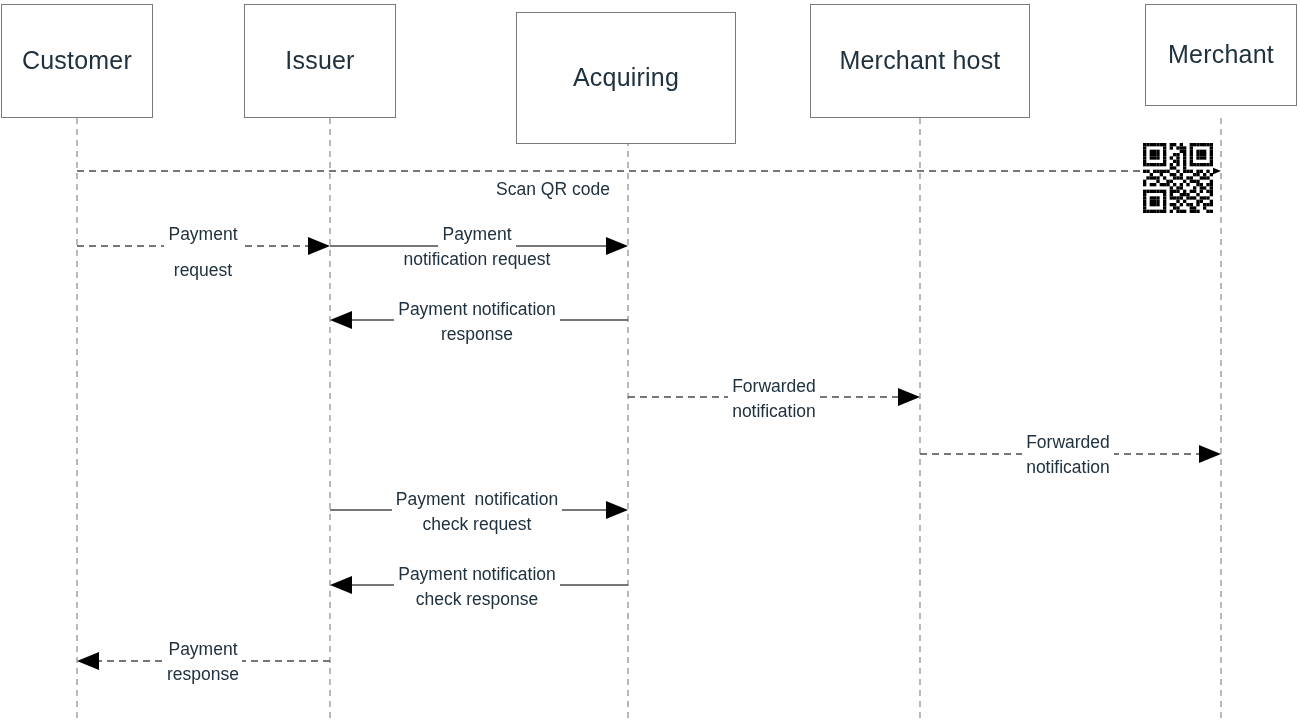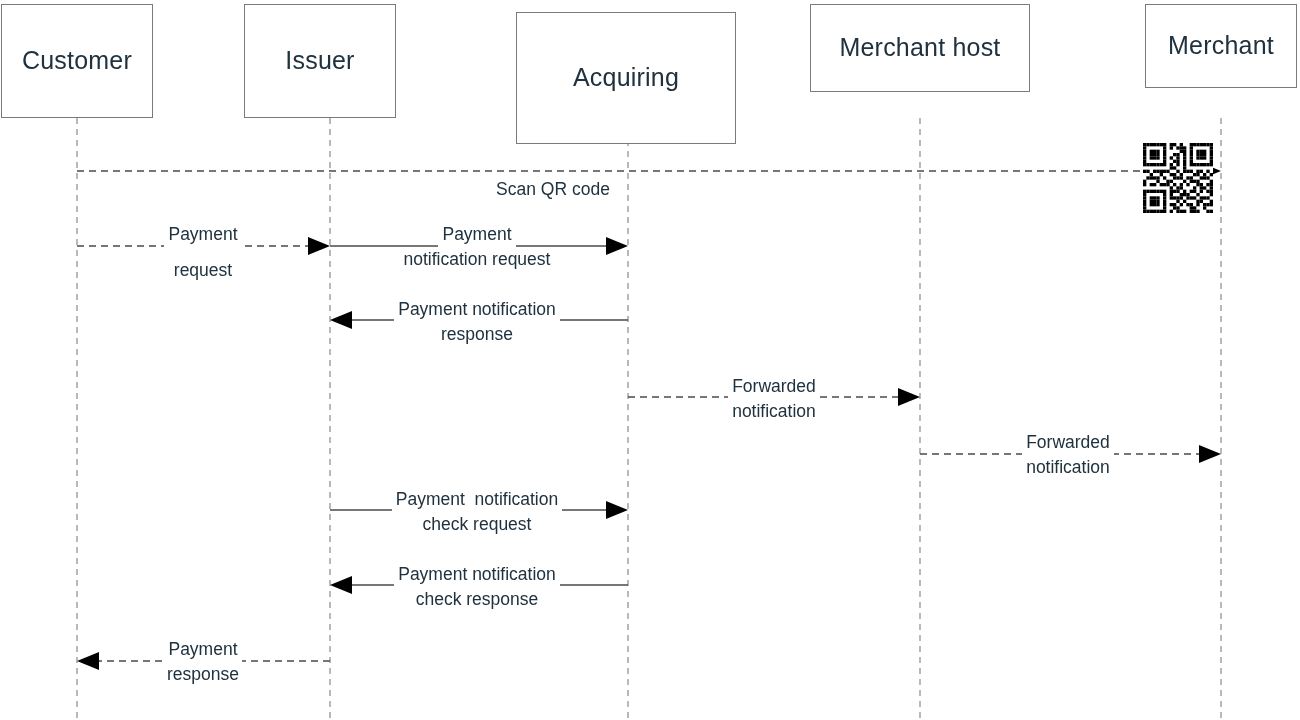--- a/index.html
+++ b/index.html
@@ -98,24 +98,24 @@
   <div id="boxes-layer">
       <div class="lifeline-box" style="left: 1px; top: 4px; width: 152px; height: 114px; border-color: rgb(122, 122, 122);">
         <div class="lifeline-box-label" style="color: rgb(32, 50, 63);">Customer</div>
       </div>
       <div class="lifeline-box" style="left: 244px; top: 4px; width: 152px; height: 114px; border-color: rgb(122, 122, 122);">
         <div class="lifeline-box-label" style="color: rgb(32, 50, 63);">Issuer</div>
       </div>
       <div class="lifeline-box" style="left: 516px; top: 12px; width: 220px; height: 132px; border-color: rgb(122, 122, 122); align-items: center;">
         <div class="lifeline-box-label" style="color: rgb(32, 50, 63);">Acquiring</div>
       </div>
-      <div class="lifeline-box" style="left: 810px; top: 4px; width: 220px; height: 88px; border-color: rgb(122, 122, 122);">
+      <div class="lifeline-box" style="left: 810px; top: 4px; width: 220px; height: 114px; border-color: rgb(122, 122, 122);">
         <div class="lifeline-box-label" style="color: rgb(32, 50, 63);">Merchant host</div>
       </div>
-      <div class="lifeline-box" style="left: 1145px; top: 4px; width: 152px; height: 84px; border-color: rgb(122, 122, 122);">
+      <div class="lifeline-box" style="left: 1145px; top: 4px; width: 152px; height: 102px; border-color: rgb(122, 122, 122);">
         <div class="lifeline-box-label" style="color: rgb(32, 50, 63);">Merchant</div>
       </div>
     </div>
   <div id="labels-layer">
       <div class="msg-label" style="color: rgb(32, 50, 63); left: 333px; top: 161px; width: 440px;"><span class="l1" style="display: block; background: rgb(255, 255, 255); width: fit-content; margin: 16px auto; padding: 0px 4px;">Scan QR code</span></div>
       <div class="msg-label" style="color: rgb(32, 50, 63); left: -17px; top: 222px; width: 440px;"><span class="l1" style="display: block; background: rgb(255, 255, 255); width: fit-content; margin: 0px auto; padding: 0px 4px;">Payment</span><span class="l2" style="display: block; background: rgb(255, 255, 255); width: fit-content; margin: 11px auto; padding: 0px 4px;">request</span></div>
       <div class="msg-label" style="color: rgb(32, 50, 63); left: 257px; top: 222px; width: 440px;"><span class="l1" style="display: block; background: rgb(255, 255, 255); width: fit-content; margin: 0px auto; padding: 0px 4px;">Payment</span><span class="l2" style="display: block; background: rgb(255, 255, 255); width: fit-content; margin: 0px auto; padding: 0px 4px;">notification request</span></div>
       <div class="msg-label" style="color: rgb(32, 50, 63); left: 257px; top: 297px; width: 440px;"><span class="l1" style="display: block; background: rgb(255, 255, 255); width: fit-content; margin: 0px auto; padding: 0px 4px;">Payment notification</span><span class="l2" style="display: block; background: rgb(255, 255, 255); width: fit-content; margin: 0px auto; padding: 0px 4px;">response</span></div>
       <div class="msg-label" style="color: rgb(32, 50, 63); left: 554px; top: 374px; width: 440px;"><span class="l1" style="display: block; background: rgb(255, 255, 255); width: fit-content; margin: 0px auto; padding: 0px 4px;">Forwarded</span><span class="l2" style="display: block; background: rgb(255, 255, 255); width: fit-content; margin: 0px auto; padding: 0px 4px;">notification</span></div>
       <div class="msg-label" style="color: rgb(32, 50, 63); left: 848px; top: 430px; width: 440px;"><span class="l1" style="display: block; background: rgb(255, 255, 255); width: fit-content; margin: 0px auto; padding: 0px 4px;">Forwarded</span><span class="l2" style="display: block; background: rgb(255, 255, 255); width: fit-content; margin: 0px auto; padding: 0px 4px;">notification</span></div>

